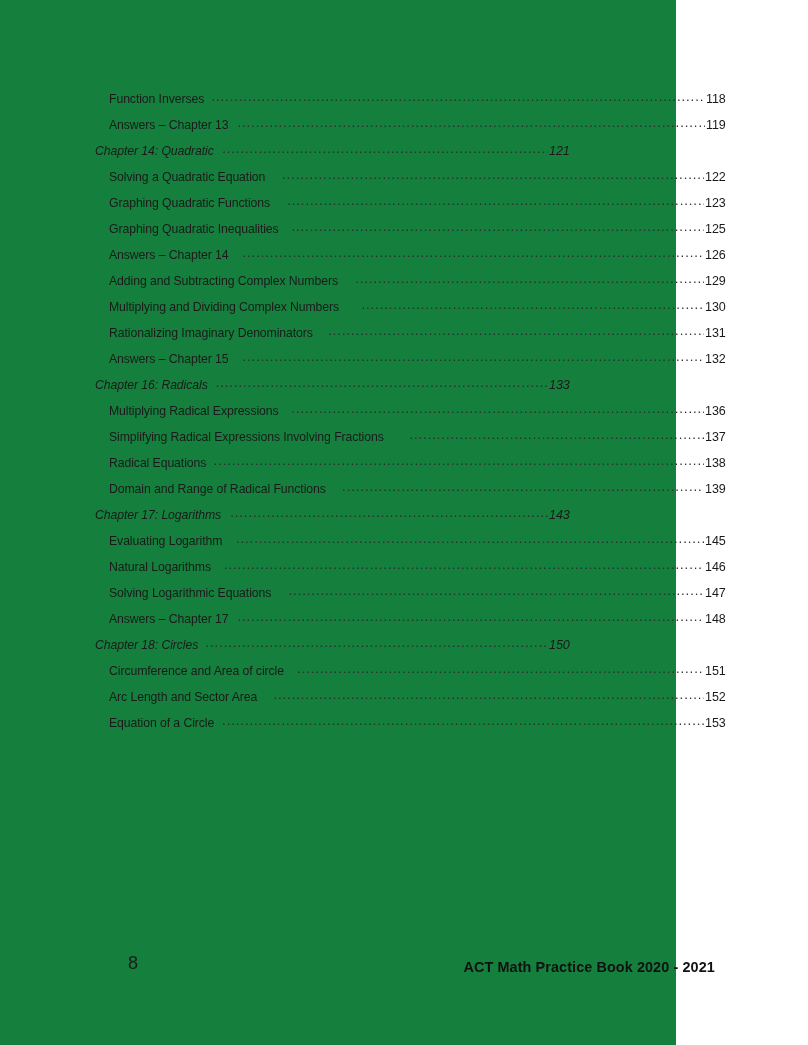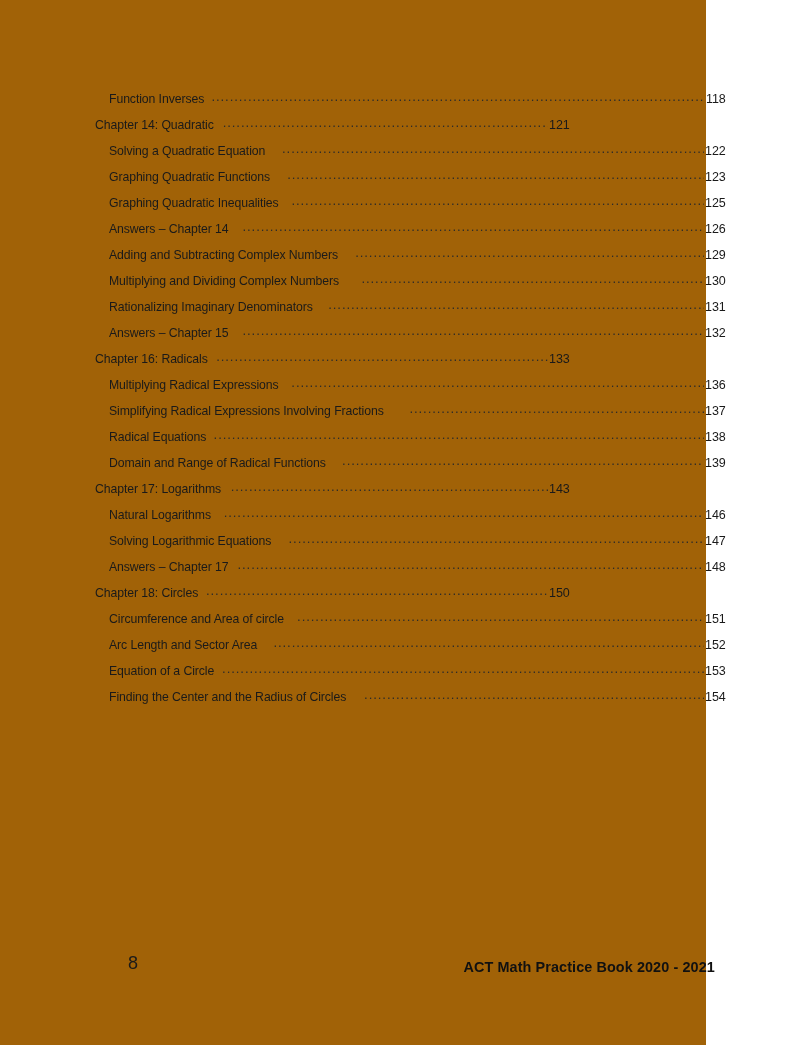--- a/index.html
+++ b/index.html
@@ -16,22 +16,21 @@
     color: #1a1a1a;
     overflow: hidden;
   }
 
   
   #page {
     position: absolute;
     left: 0; top: 0;
     width: 676px;
     height: 1045px;
-    background: #a16207;
-    padding-left: 30px;
+    background: #15803d;
   }
 
   #toc {
     position: absolute;
     left: 95px;
     top: 90px;
     width: 620px;
   }
 
   .toc-row {
@@ -42,20 +41,21 @@
     white-space: nowrap;
     font-size: 13.2px;
     font-stretch: condensed;
     transform-origin: left center;
   }
 
   
   .toc-row.level-chapter {
     padding-left: 0px;
     width: 475px;           
+    font-style: italic;
   }
   
   .toc-row.level-sub {
     padding-left: 14px;
     width: 617px;           
   }
 
   .toc-title {
     flex: 0 0 auto;
     letter-spacing: -0.1px;
@@ -129,20 +129,25 @@
 
 <div id="page">
 
   <div id="toc">
 
   <div class="toc-row level-sub">
         <span class="toc-title">Function Inverses</span>
         <span class="toc-leader"></span>
         <span class="toc-page">118</span>
       </div>
+      <div class="toc-row level-sub">
+        <span class="toc-title">Answers – Chapter 13</span>
+        <span class="toc-leader"></span>
+        <span class="toc-page">119</span>
+      </div>
       <div class="toc-row level-chapter">
         <span class="toc-title">Chapter 14:  Quadratic</span>
         <span class="toc-leader"></span>
         <span class="toc-page">121</span>
       </div>
       <div class="toc-row level-sub gap">
         <span class="toc-title">Solving a Quadratic Equation</span>
         <span class="toc-leader"></span>
         <span class="toc-page">122</span>
       </div>
@@ -205,20 +210,25 @@
         <span class="toc-title">Domain and Range of Radical Functions</span>
         <span class="toc-leader"></span>
         <span class="toc-page">139</span>
       </div>
       <div class="toc-row level-chapter">
         <span class="toc-title">Chapter 17:  Logarithms</span>
         <span class="toc-leader"></span>
         <span class="toc-page">143</span>
       </div>
       <div class="toc-row level-sub gap">
+        <span class="toc-title">Evaluating Logarithm</span>
+        <span class="toc-leader"></span>
+        <span class="toc-page">145</span>
+      </div>
+      <div class="toc-row level-sub gap">
         <span class="toc-title">Natural Logarithms</span>
         <span class="toc-leader"></span>
         <span class="toc-page">146</span>
       </div>
       <div class="toc-row level-sub gap">
         <span class="toc-title">Solving Logarithmic Equations</span>
         <span class="toc-leader"></span>
         <span class="toc-page">147</span>
       </div>
       <div class="toc-row level-sub">
@@ -238,25 +248,20 @@
       </div>
       <div class="toc-row level-sub gap">
         <span class="toc-title">Arc Length and Sector Area</span>
         <span class="toc-leader"></span>
         <span class="toc-page">152</span>
       </div>
       <div class="toc-row level-sub">
         <span class="toc-title">Equation of a Circle</span>
         <span class="toc-leader"></span>
         <span class="toc-page">153</span>
-      </div>
-      <div class="toc-row level-sub">
-        <span class="toc-title">Finding the Center and the Radius of Circles</span>
-        <span class="toc-leader"></span>
-        <span class="toc-page">154</span>
       </div>
     </div>
 
   <div id="footer">
     <div id="footer-page-number">8</div>
     <div id="footer-book-title">ACT Math Practice Book 2020 - 2021</div>
   </div>
 
 </div>
 

